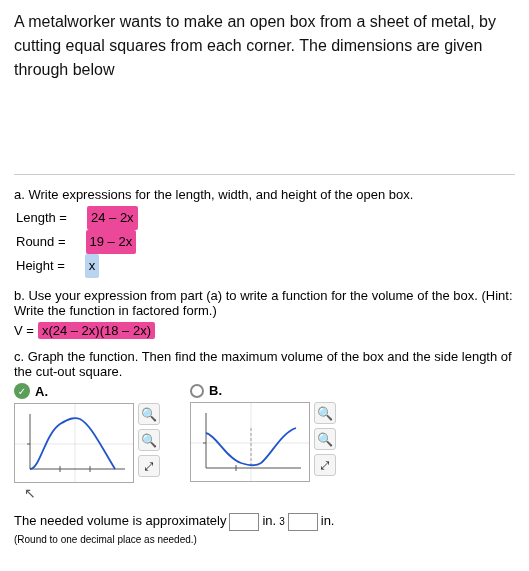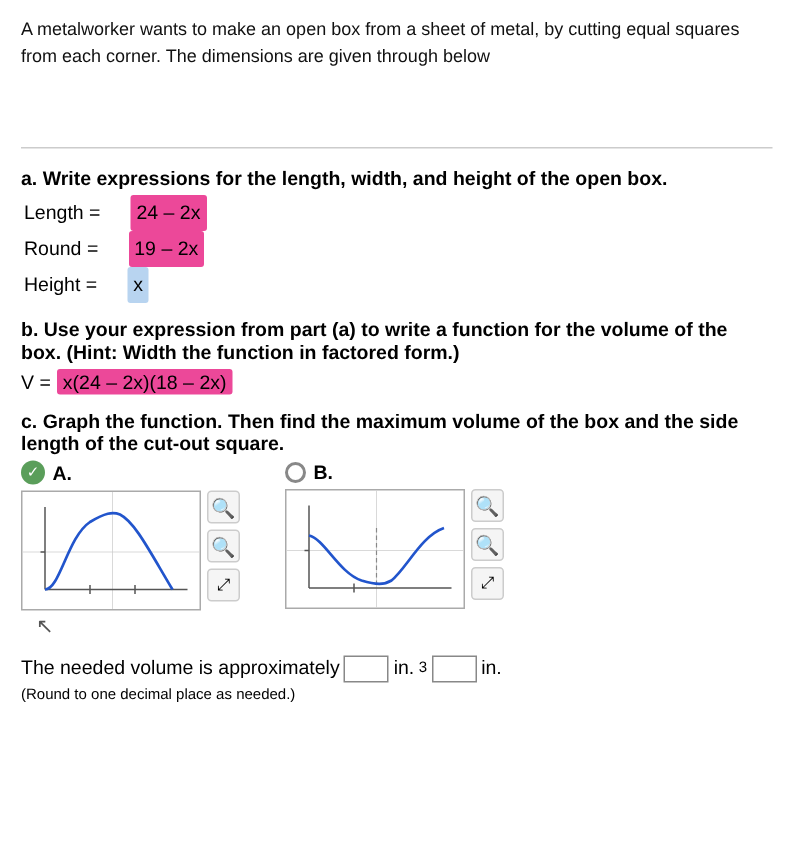--- a/index.html
+++ b/index.html
@@ -12,38 +12,38 @@
       color: #000;
       overflow-x: hidden;
     }
 
     .problem-container {
       padding: 10px 14px 14px 14px;
       width: 529px;
     }
 
     .problem-text {
-      font-size: 12px;
+      font-size: 16px;
       line-height: 1.5;
-      margin-bottom: 52px;
+      margin-bottom: 92px;
       color: #111;
     }
 
     .divider {
       border: none;
       border-top: 1px solid #ccc;
       margin: 0 0 12px 0;
     }
 
     .part {
       margin-bottom: 10px;
     }
 
     .part-label {
-      font-weight: bold;
+      font-weight: normal;
       font-size: 13px;
       margin-bottom: 4px;
     }
 
     .expressions {
       margin-left: 2px;
       margin-bottom: 2px;
     }
 
     .expression-row {
@@ -222,21 +222,21 @@
         <span class="highlight-blue">19 – 2x</span>
       </div>
       <div class="expression-row">
         <span>Height =</span>
         <span class="highlight-small">x</span>
       </div>
     </div>
   </div>
 
   <div class="part">
-    <div class="part-label">b. Use your expression from part (a) to write a function for the volume of the box. (Hint: Width the function in factored form.)</div>
+    <div class="part-label">b. Use your expression from part (a) to write a function for the volume of the box. (Hint: Write the function in factored form.)</div>
     <div class="formula-row">
       <span>V =</span>
       <span class="highlight-blue">x(24 – 2x)(18 – 2x)</span>
     </div>
   </div>
 
   <div class="part graph-section">
     <div class="part-label">c. Graph the function. Then find the maximum volume of the box and the side length of the cut-out square.</div>
 
     <div class="graph-options">

